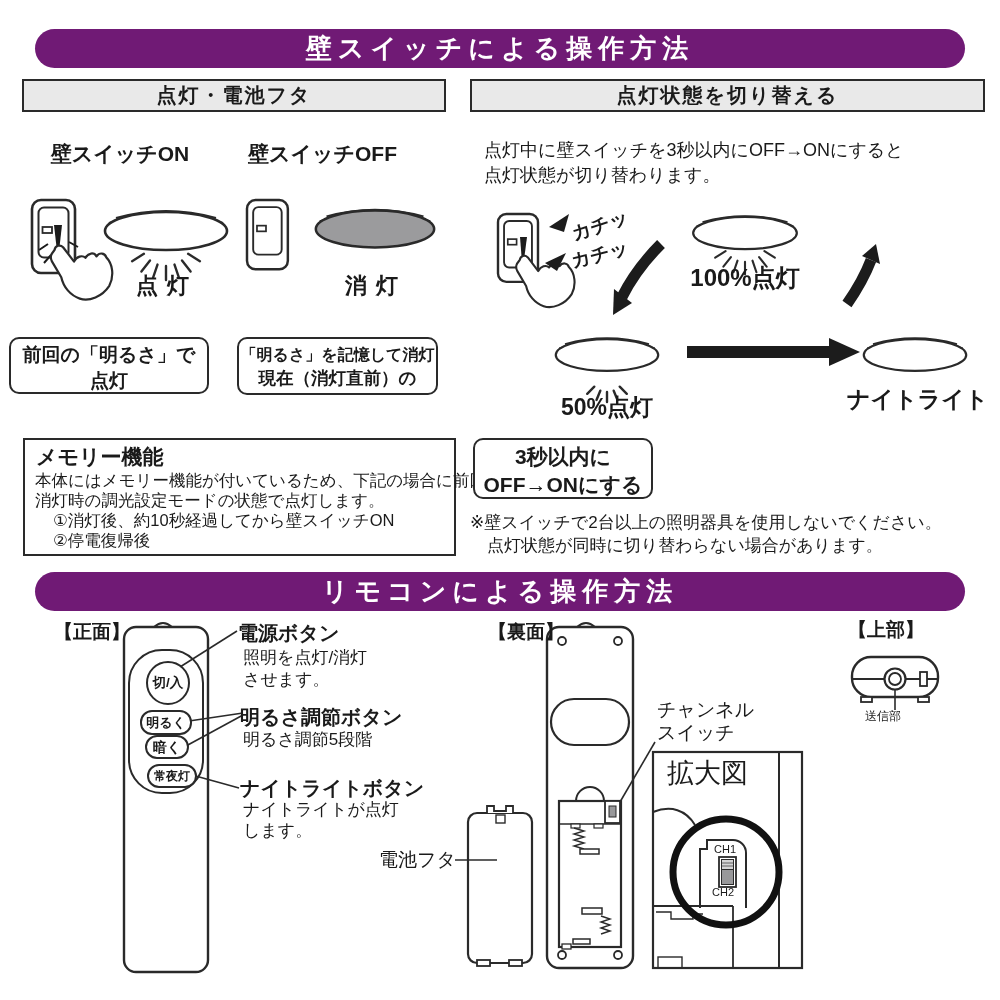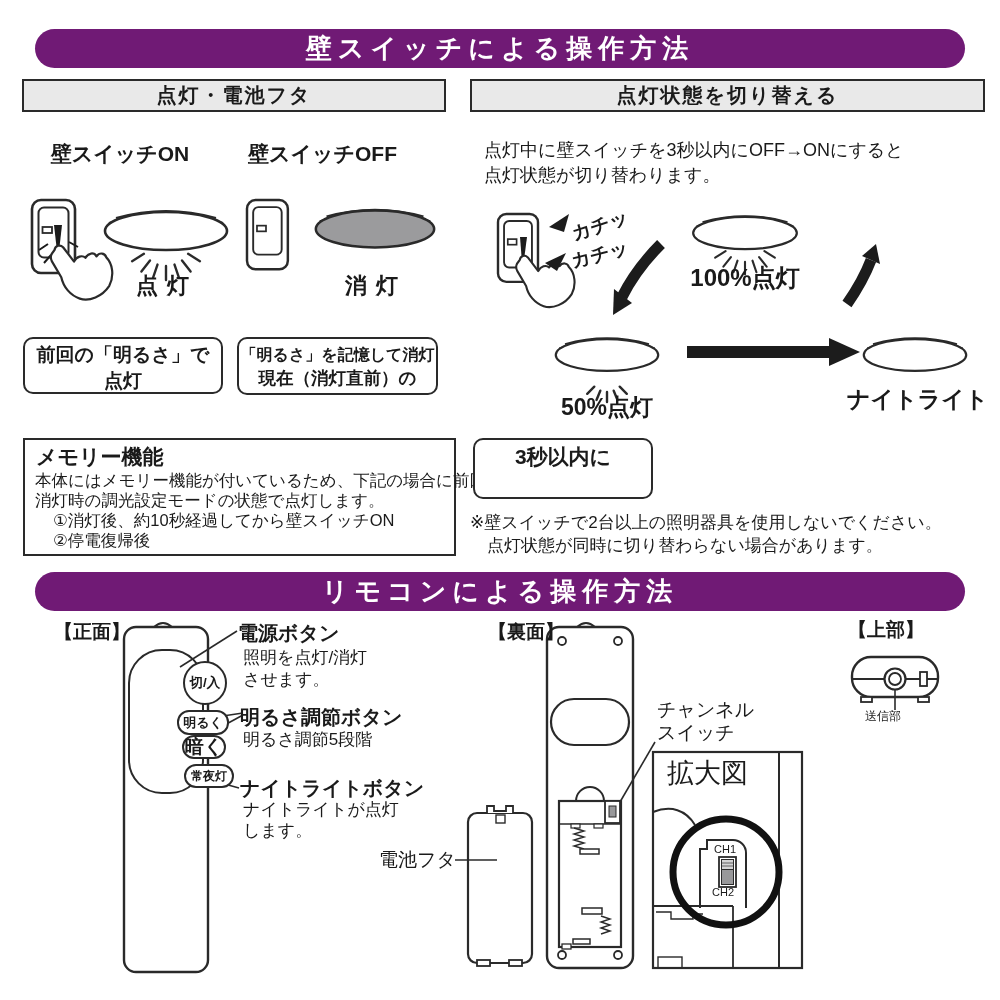--- a/index.html
+++ b/index.html
@@ -10,21 +10,21 @@
   .b{font-weight:bold;}
   .c{text-align:center;}
   .pill{position:absolute;left:35px;width:930px;height:39px;background:#701a75;color:#fff;
         border-radius:20px;font-weight:bold;font-size:26px;line-height:39px;text-align:center;letter-spacing:6px;}
   .subhead{position:absolute;height:29px;background:#e9e9e9;border:2px solid #2a2a2a;
         font-weight:bold;font-size:20px;line-height:29px;text-align:center;letter-spacing:2px;}
   .rbox{position:absolute;border:2.5px solid #2a2a2a;border-radius:10px;background:#fff;
         font-weight:bold;text-align:center;}
   .memory{position:absolute;left:23px;top:438px;width:429px;height:114px;border:2px solid #2a2a2a;background:#fff;}
   .btn{position:absolute;border:2.2px solid #2a2a2a;border-radius:12px;background:#fff;
-       font-weight:bold;text-align:center;margin-left:37px;}
+       font-weight:bold;text-align:center;}
   .rot{transform-origin:left top;}
 </style>
 </head>
 <body>
 
 <div class="page">
 
   <div class="pill" style="top:29px">壁スイッチによる操作方法</div>
   <div class="subhead" style="left:22px;top:79px;width:420px">点灯・電池フタ</div>
   <div class="subhead" style="left:470px;top:79px;width:511px">点灯状態を切り替える</div>
@@ -115,21 +115,21 @@
       <path d="M847,304 Q863,281 871,260" stroke="#1c1c1c" stroke-width="11" fill="none"></path>
       <polygon points="876,244 880,264 862,256"></polygon>
     </g>
   </svg>
 
   <div class="t b c" style="left:50px;top:141px;width:140px;font-size:21px">壁スイッチON</div>
   <div class="t b c" style="left:248px;top:141px;width:140px;font-size:21px">壁スイッチOFF</div>
   <div class="t b c" style="left:127px;top:273px;width:80px;font-size:22px;letter-spacing:9px">点灯</div>
   <div class="t b c" style="left:336px;top:273px;width:80px;font-size:22px;letter-spacing:9px">消灯</div>
 
-  <div class="rbox" style="left:23px;top:337px;width:196px;height:50px;padding-top:3px">
+  <div class="rbox" style="left:9px;top:337px;width:196px;height:50px;padding-top:3px">
     <div style="font-size:19px">前回の「明るさ」で</div>
     <div style="font-size:19px">点灯</div>
   </div>
   <div class="rbox" style="left:237px;top:337px;width:197px;height:50px;padding-top:4px">
     <div style="font-size:16px;margin-top:2px">「明るさ」を記憶して消灯</div>
     <div style="font-size:17.5px">現在（消灯直前）の</div>
   </div>
 
   <div class="memory">
     <div class="t b" style="left:11px;top:5px;font-size:21px;position:relative;left:11px;top:4px">メモリー機能</div>
@@ -142,20 +142,21 @@
   <div class="t" style="left:484px;top:140px;font-size:18px">点灯中に壁スイッチを3秒以内にOFF→ONにすると</div>
   <div class="t" style="left:484px;top:165px;font-size:18px">点灯状態が切り替わります。</div>
   <div class="t b rot" style="left:569px;top:224px;font-size:19px;transform:rotate(-18deg)">カチッ</div>
   <div class="t b rot" style="left:569px;top:251px;font-size:19px;transform:rotate(-14deg)">カチッ</div>
   <div class="t b c" style="left:688px;top:264px;width:114px;font-size:24px">100%点灯</div>
   <div class="t b c" style="left:558px;top:394px;width:98px;font-size:23px">50%点灯</div>
   <div class="t b c" style="left:847px;top:386px;width:138px;font-size:23px">ナイトライト</div>
 
   <div class="rbox" style="left:473px;top:438px;width:176px;height:54px;padding-top:3px">
     <div style="font-size:21px">3秒以内に</div>
+    <div style="font-size:21px">OFF→ONにする</div>
   </div>
   <div class="t" style="left:470px;top:513px;font-size:17px">※壁スイッチで2台以上の照明器具を使用しないでください。</div>
   <div class="t" style="left:487px;top:536px;font-size:17px">点灯状態が同時に切り替わらない場合があります。</div>
 
   <div class="pill" style="top:572px">リモコンによる操作方法</div>
 
   <svg class="art" style="top:615px" width="1000" height="385" viewBox="0 615 1000 385">
     <g stroke="#2a2a2a" fill="#fff">
 
       <path d="M154,627 q9,-8 18,0" stroke-width="2"></path>
@@ -217,21 +218,21 @@
       <rect x="920" y="672" width="7" height="14" stroke-width="1.8"></rect>
       <rect x="861" y="697" width="11" height="5" stroke-width="1.8"></rect>
       <rect x="918" y="697" width="11" height="5" stroke-width="1.8"></rect>
       <path d="M895,690 v20" fill="none" stroke-width="1.6"></path>
     </g>
   </svg>
 
   <div class="t b" style="left:54px;top:621px;font-size:19px">【正面】</div>
   <div class="btn" style="left:146px;top:661px;width:40px;height:40px;border-radius:50%;font-size:13.5px;line-height:40px">切/入</div>
   <div class="btn" style="left:140px;top:710px;width:48px;height:21px;font-size:13px;line-height:21px">明るく</div>
-  <div class="btn" style="left:145px;top:735px;width:40px;height:20px;font-size:19px;line-height:20px">暗く</div>
+  <div class="btn" style="left:145px;top:735px;width:40px;height:20px;font-size:14px;line-height:20px">暗く</div>
   <div class="btn" style="left:147px;top:764px;width:46px;height:20px;font-size:12px;line-height:20px">常夜灯</div>
 
   <div class="t b" style="left:238px;top:621px;font-size:20px">電源ボタン</div>
   <div class="t" style="left:243px;top:648px;font-size:17px">照明を点灯/消灯</div>
   <div class="t" style="left:243px;top:670px;font-size:17px">させます。</div>
   <div class="t b" style="left:240px;top:705px;font-size:20px">明るさ調節ボタン</div>
   <div class="t" style="left:243px;top:730px;font-size:17px">明るさ調節5段階</div>
   <div class="t b" style="left:240px;top:776px;font-size:20px">ナイトライトボタン</div>
   <div class="t" style="left:243px;top:800px;font-size:17px">ナイトライトが点灯</div>
   <div class="t" style="left:243px;top:821px;font-size:17px">します。</div>

